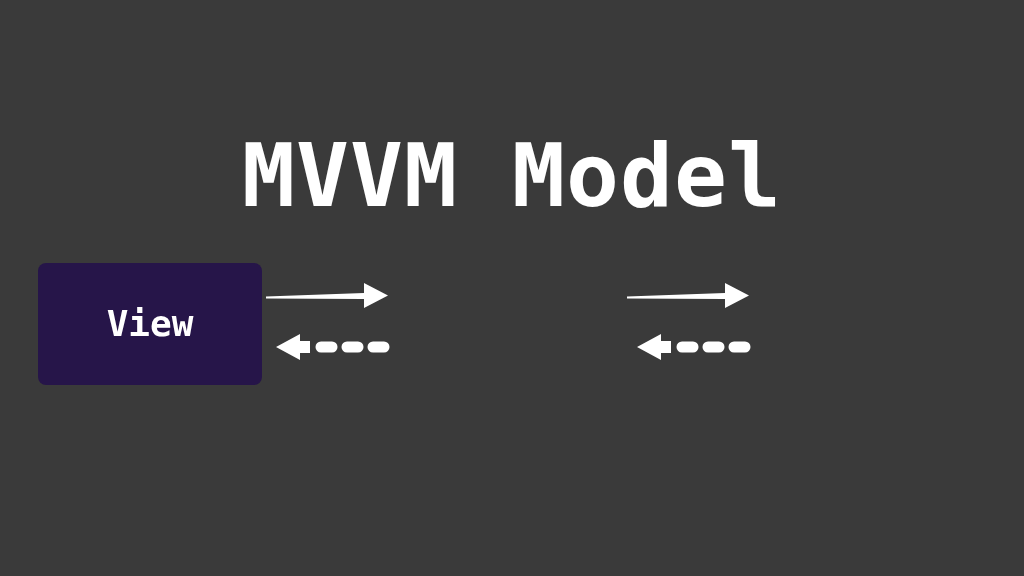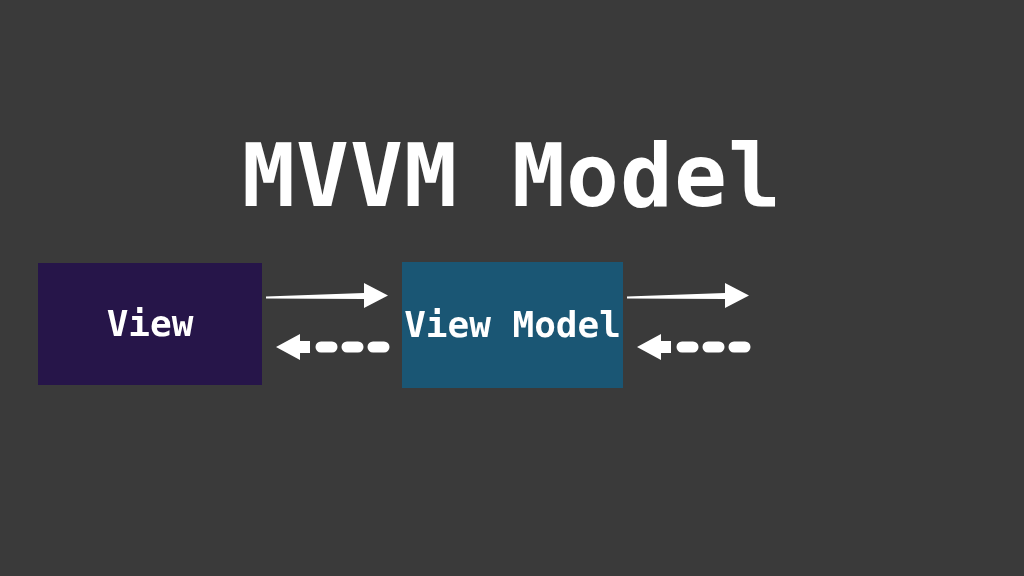--- a/index.html
+++ b/index.html
@@ -35,21 +35,21 @@
     letter-spacing: 1px;
     white-space: pre;
   }
 
   
   .node {
     position: absolute;
     display: flex;
     align-items: center;
     justify-content: center;
-    border-radius: 0;
+    border-radius: 8px;
     color: #ffffff;
     font-family: "DejaVu Sans Mono", monospace;
     font-weight: bold;
     font-size: 36px;
     line-height: 36px;
     white-space: pre;
     box-sizing: border-box;
   }
   #node-view {
     left: 38px;
@@ -110,23 +110,20 @@
 
     <svg class="arrow-svg" width="140" height="100" viewBox="0 0 140 100">
 
       <polygon points="12,72 36,59 36,66 46,66 46,78 36,78 36,85" fill="#ffffff"></polygon>
       <line x1="57" y1="72" x2="68" y2="72" stroke="#ffffff" stroke-width="11" stroke-linecap="round"></line>
       <line x1="83" y1="72" x2="94" y2="72" stroke="#ffffff" stroke-width="11" stroke-linecap="round"></line>
       <line x1="109" y1="72" x2="120" y2="72" stroke="#ffffff" stroke-width="11" stroke-linecap="round"></line>
     </svg>
   </div>
 
-  <div class="node" id="node-viewmodel" style="background: rgb(26, 86, 116); left: 402px; top: 262px; width: 221px; height: 126px;">
-    <span>View Model</span>
-  </div>
 
   <div class="arrow-group" id="arrows-right">
 
     <svg class="arrow-svg" width="140" height="100" viewBox="0 0 140 100">
       <polygon points="2,21.5 100,18 100,8 124,20.5 100,33 100,24 2,23.5" fill="#ffffff"></polygon>
     </svg>
 
     <svg class="arrow-svg" width="140" height="100" viewBox="0 0 140 100">
       <polygon points="12,72 36,59 36,66 46,66 46,78 36,78 36,85" fill="#ffffff"></polygon>
       <line x1="57" y1="72" x2="68" y2="72" stroke="#ffffff" stroke-width="11" stroke-linecap="round"></line>

